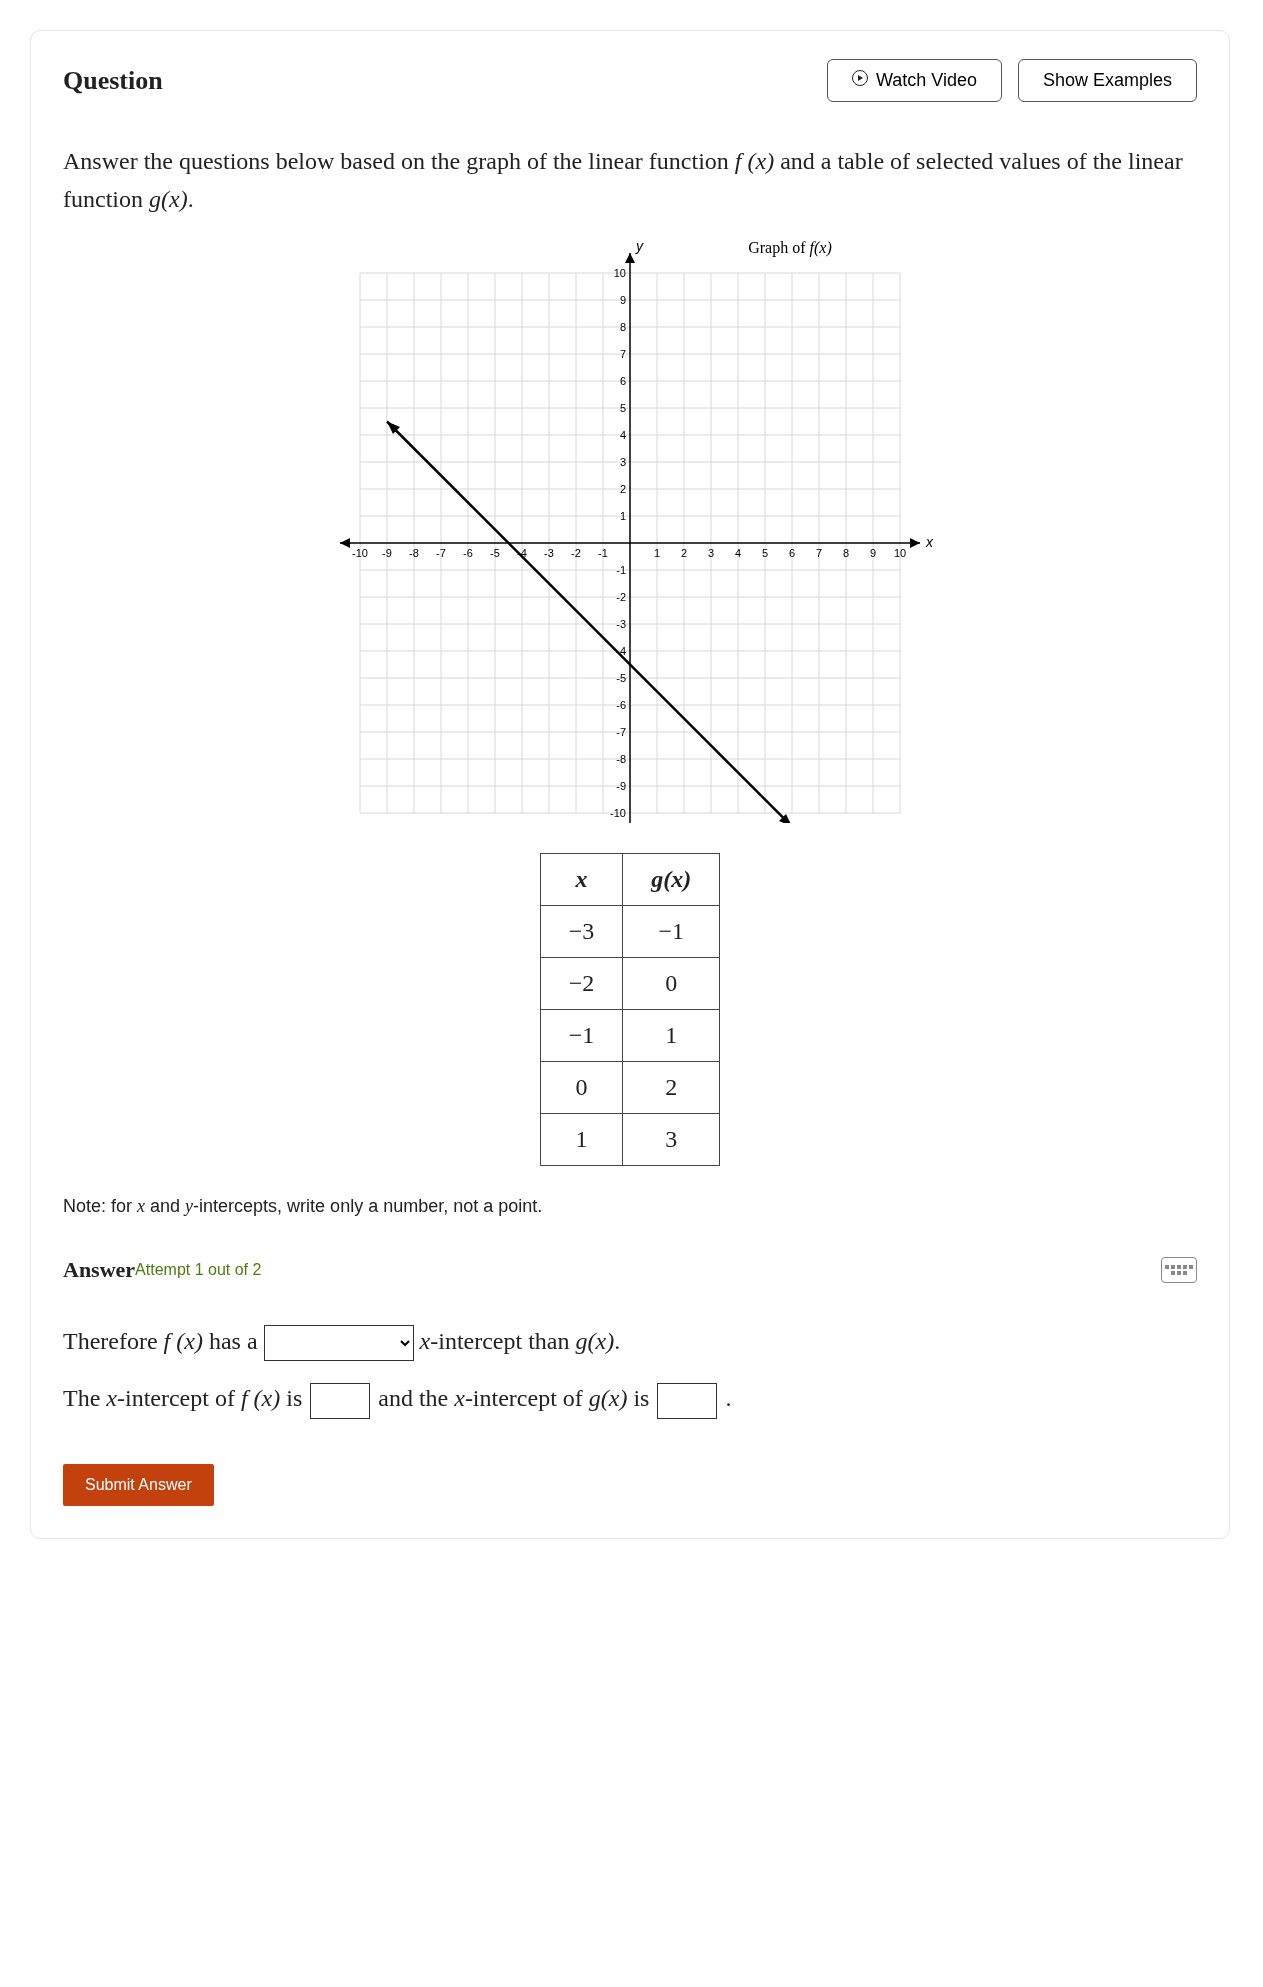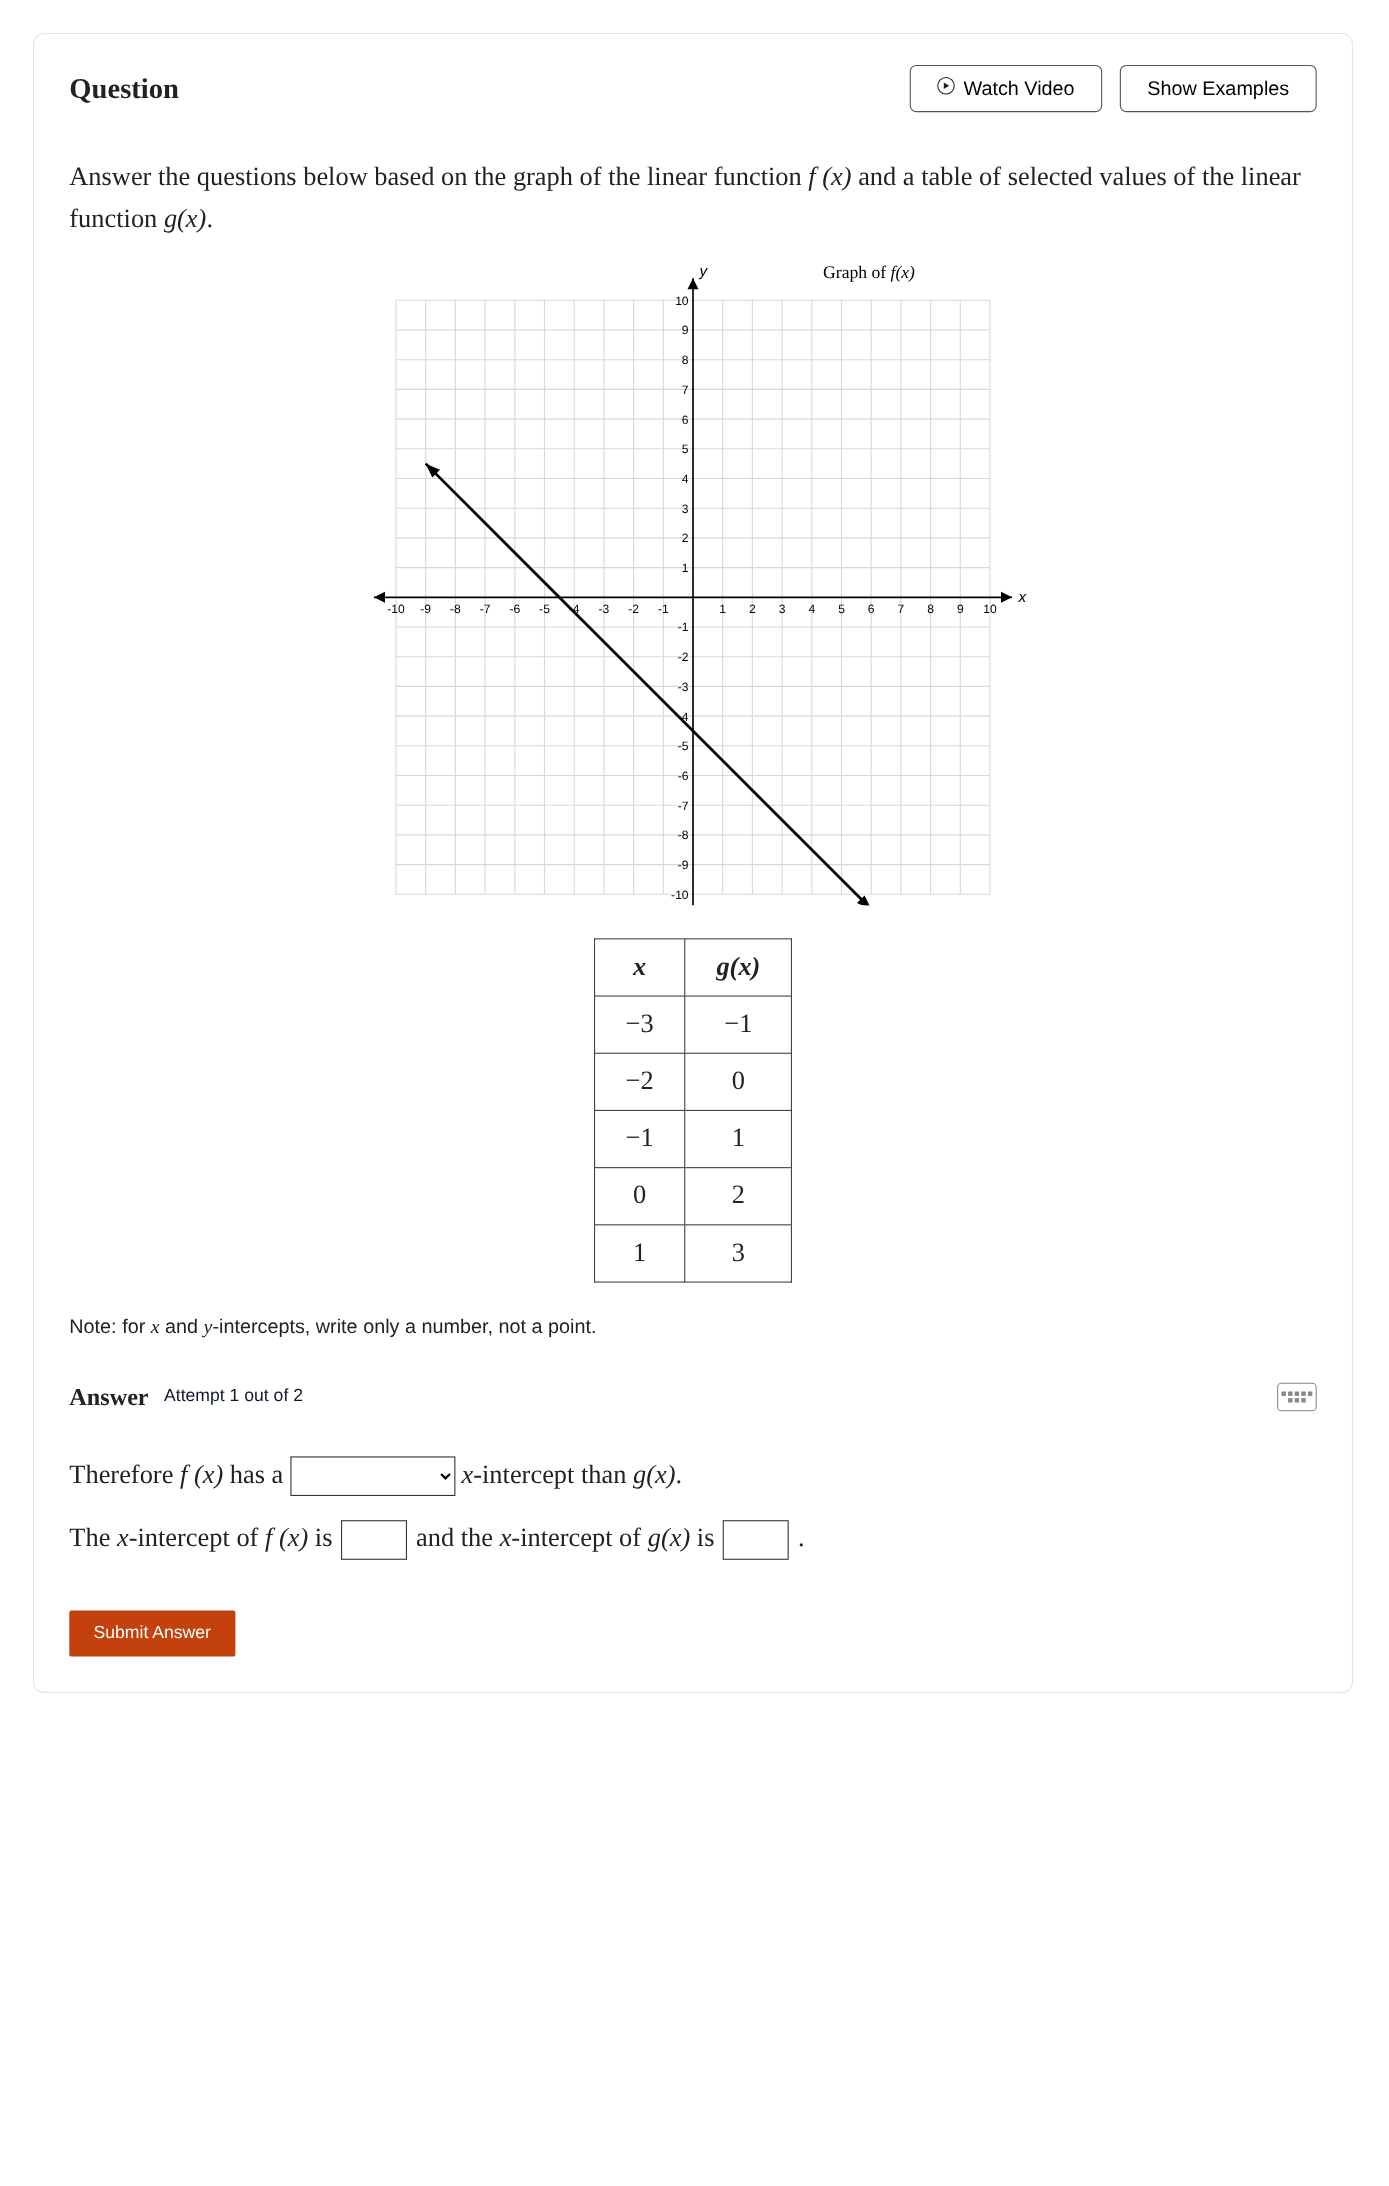--- a/index.html
+++ b/index.html
@@ -78,25 +78,24 @@
   }
   .note {
     text-align: left;
     font-family: -apple-system, Arial, sans-serif;
     font-size: 18px;
     margin: 30px 0 40px 0;
   }
   .answer-header {
     display: flex;
     align-items: center;
-    gap: 14px;
     margin-bottom: 30px;
   }
   .answer-label { font-weight: bold; font-size: 22px; }
-  .attempt { color: #0f172a; font-family: -apple-system, Arial, sans-serif; font-size: 16px; }
+  .attempt { color: #4d7c0f; font-family: -apple-system, Arial, sans-serif; font-size: 16px; }
   .keyboard-icon {
     margin-left: auto;
     width: 36px; height: 26px;
     border: 1.5px solid #888;
     border-radius: 4px;
     display:flex; flex-wrap:wrap; gap:2px;
     padding:3px;
     align-content:center;
     justify-content:center;
   }

